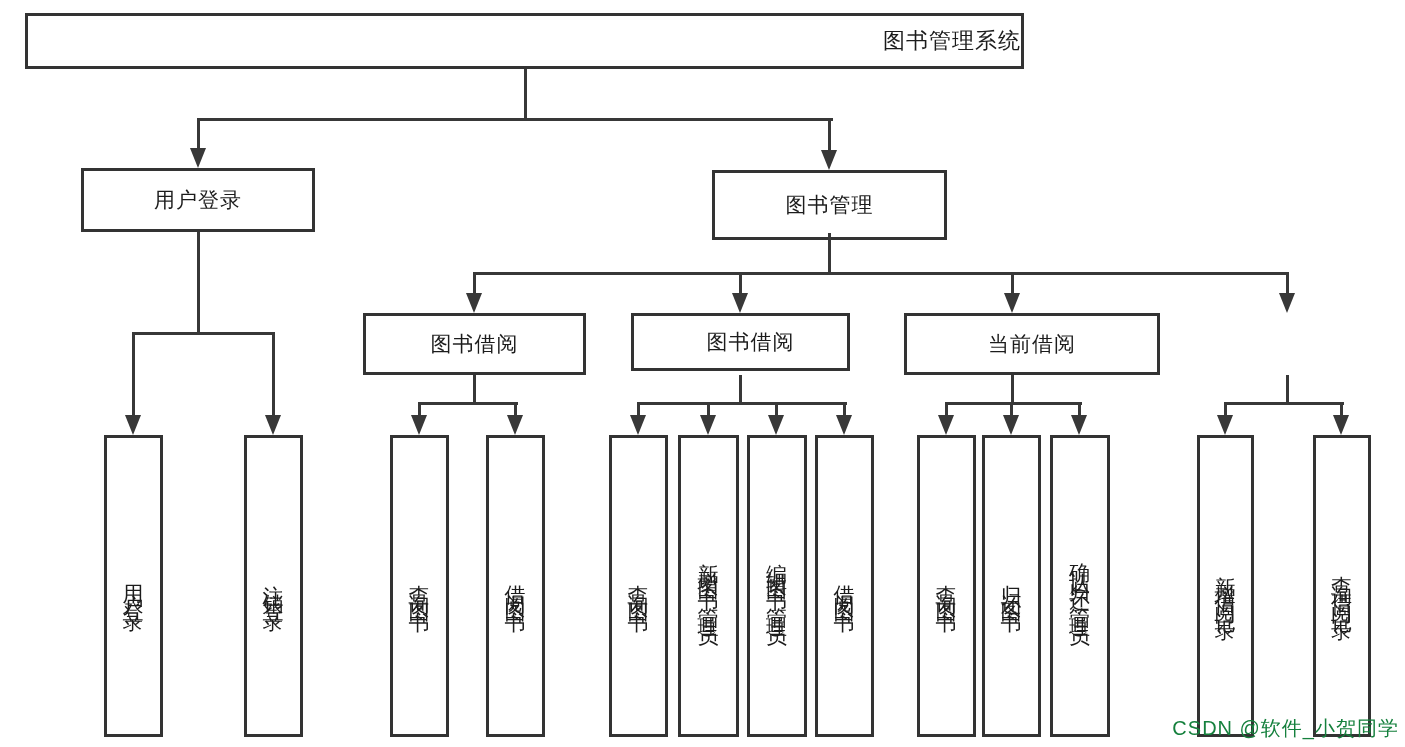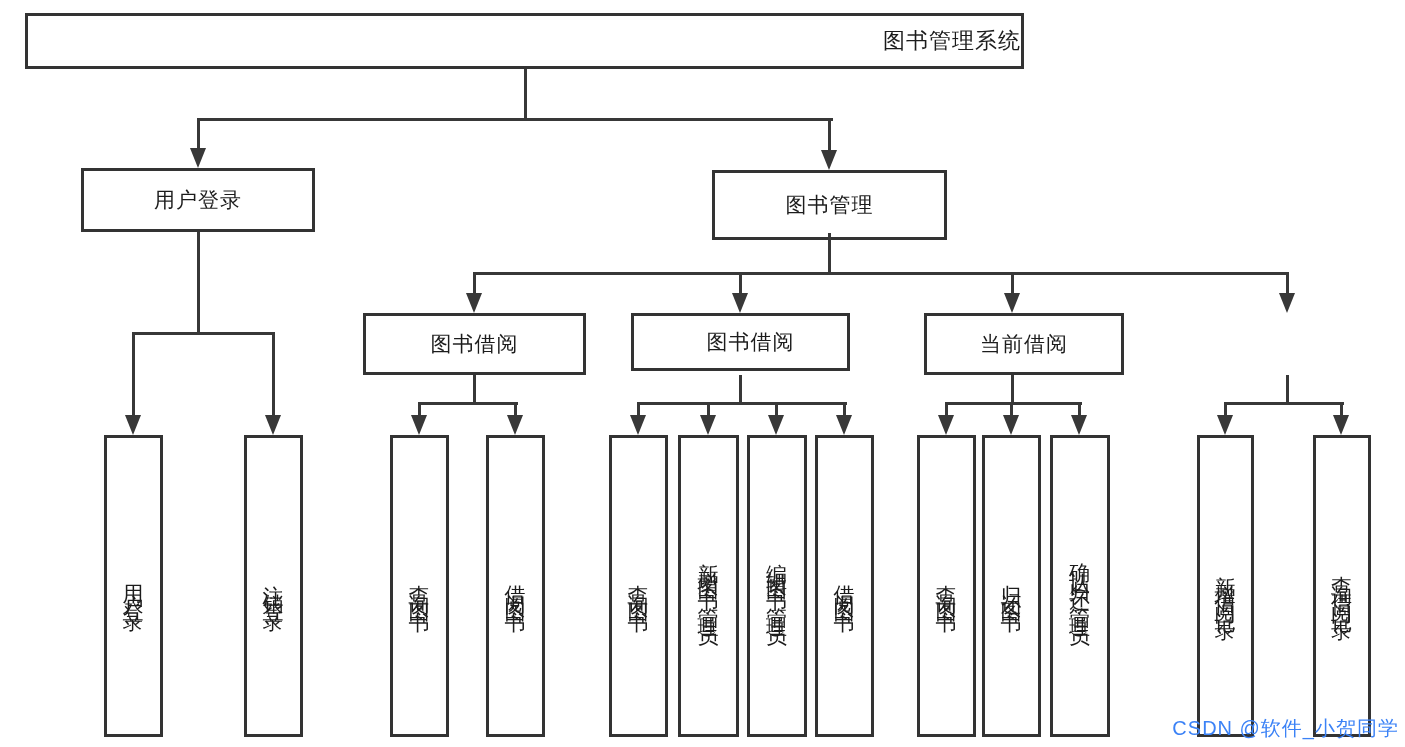--- a/index.html
+++ b/index.html
@@ -21,21 +21,21 @@
     writing-mode:vertical-rl;font-size:21px;letter-spacing:9px;line-height:1;color:#1c1c1c;
   }
   .hline{position:absolute;height:3px;background:#383838;}
   .vline{position:absolute;width:3px;background:#383838;}
   .arrow{
     position:absolute;width:0;height:0;
     border-left:8px solid transparent;border-right:8px solid transparent;
     border-top:20px solid #383838;
   }
   .watermark{
-    position:absolute;right:6px;bottom:5px;font-size:20px;color:#3b82f6;letter-spacing:1px;margin-left:24px;
+    position:absolute;right:6px;bottom:5px;font-size:20px;color:#15803d;letter-spacing:1px;margin-left:24px;
   }
 </style>
 </head>
 <body>
 
 <div class="canvas">
 
   <div class="box title-box" style="left:25px;top:13px;width:999px;height:56px;">
     <span>图书管理系统</span>
   </div>
@@ -71,21 +71,21 @@
   <div class="arrow" style="left:1004px;top:293px;"></div>
   <div class="vline" style="left:1286px;top:272px;height:24px;"></div>
   <div class="arrow" style="left:1279px;top:293px;"></div>
 
   <div class="box" style="left:363px;top:313px;width:223px;height:62px;">
     <span>图书借阅</span>
   </div>
   <div class="box" style="left:631px;top:313px;width:219px;height:58px;padding-left:20px;">
     <span>图书借阅</span>
   </div>
-  <div class="box" style="left:904px;top:313px;width:200px;height:62px;margin-left:20px;">
+  <div class="box" style="left:904px;top:313px;width:256px;height:62px;">
     <span>当前借阅</span>
   </div>
 
   <div class="vline" style="left:473px;top:375px;height:30px;"></div>
   <div class="hline" style="left:418px;top:402px;width:100px;"></div>
   <div class="vline" style="left:418px;top:402px;height:16px;"></div>
   <div class="arrow" style="left:411px;top:415px;"></div>
   <div class="vline" style="left:514px;top:402px;height:16px;"></div>
   <div class="arrow" style="left:507px;top:415px;"></div>
 

